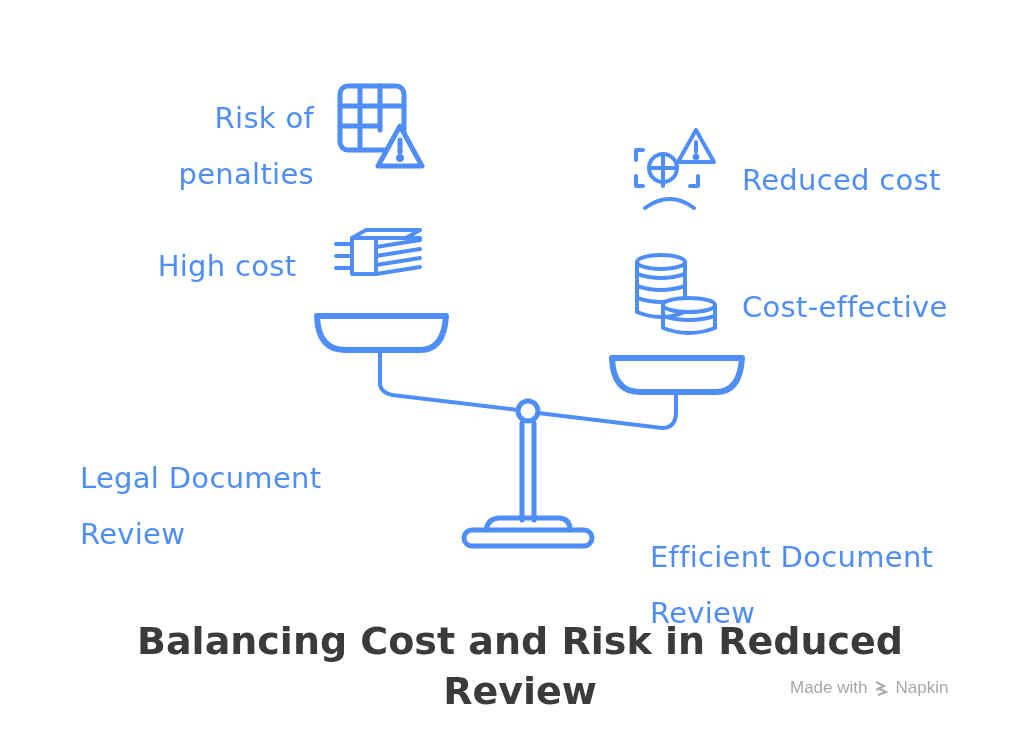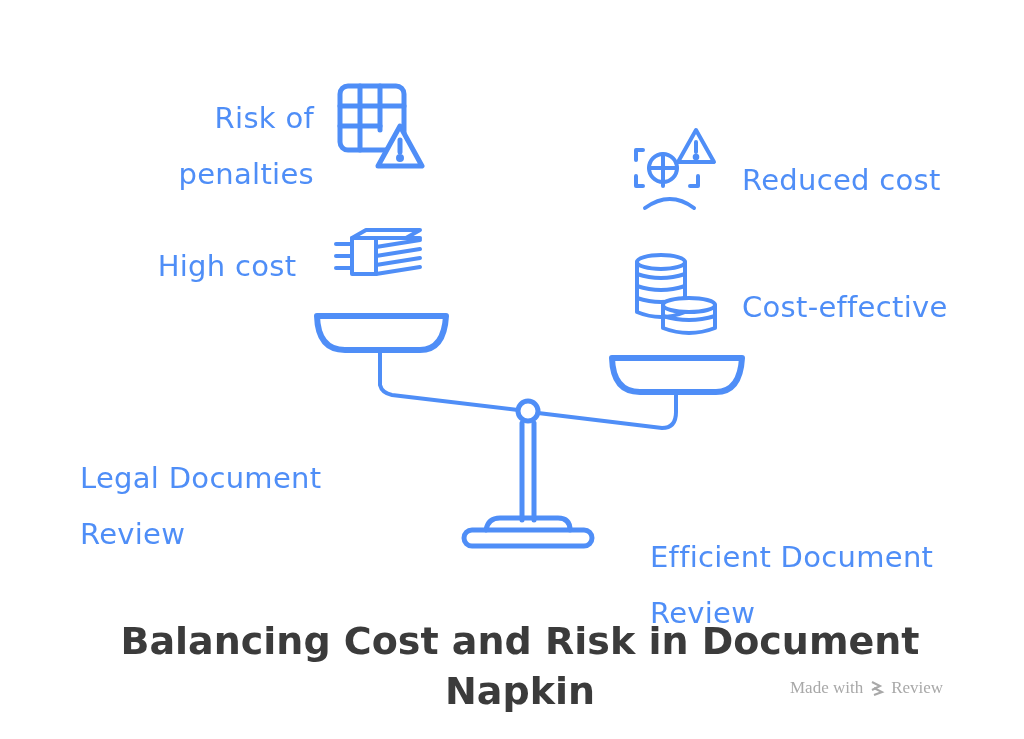--- a/index.html
+++ b/index.html
@@ -7,21 +7,21 @@
          font-family: "DejaVu Sans", sans-serif; }
   .lbl { position: absolute; color: #4f8ef7; font-size: 29px; line-height: 56px;
          font-family: "DejaVu Sans", sans-serif; letter-spacing: 0.3px; }
   .right { text-align: right; }
   .center { text-align: left; }
   svg.art { position: absolute; left: 0; top: 0; }
   .title { position: absolute; left: 60px; width: 920px; top: 616px; text-align: center;
            color: #3b3b3b; font-weight: bold; font-size: 38px; line-height: 50px;
            font-family: "DejaVu Sans", sans-serif; }
   .wm { position: absolute; left: 790px; top: 678px; color: #a8a8a8; font-size: 17px;
-        font-family: Liberation Serif, serif; display: flex; align-items: center; gap: 6px; }
+        font-family: Liberation Sans, sans-serif; display: flex; align-items: center; gap: 6px; }
 </style>
 </head>
 <body>
 
 <svg class="art" width="1024" height="739" viewBox="0 0 1024 739">
   <g fill="none" stroke="#4f8ef7" stroke-width="5" stroke-linecap="round" stroke-linejoin="round">
 
     <g>
       <rect x="340" y="86" width="64" height="64" rx="8"></rect>
       <line x1="340" y1="106" x2="404" y2="106"></line>
@@ -84,24 +84,24 @@
   </g>
 </svg>
 
 <div class="lbl right" style="left:150px; top:90px; width:164px;">Risk of penalties</div>
 <div class="lbl right" style="left:140px; top:238px; width:174px;text-align:center;">High cost</div>
 <div class="lbl" style="left:742px; top:152px; width:240px;">Reduced cost</div>
 <div class="lbl" style="left:742px; top:279px; width:250px;">Cost-effective</div>
 <div class="lbl center" style="left:80px; top:450px; width:290px;">Legal Document Review</div>
 <div class="lbl center" style="left:650px; top:492px; width:340px;margin-top:37px;">Efficient Document Review</div>
 
-<div class="title">Balancing Cost and Risk in Document Napkin</div>
+<div class="title">Balancing Cost and Risk in Reduced Review</div>
 
 <div class="wm">
   <span>Made with</span>
   <svg width="16" height="16" viewBox="0 0 16 16">
     <g stroke="#a8a8a8" stroke-width="2" fill="none">
         <path d="M3 2 L11 6 L3 10"></path>
         <path d="M5 8 L13 12 L5 15"></path>
       </g>
   </svg>
-  <span>Review</span>
+  <span>Napkin</span>
 </div>
 
 </body></html>

